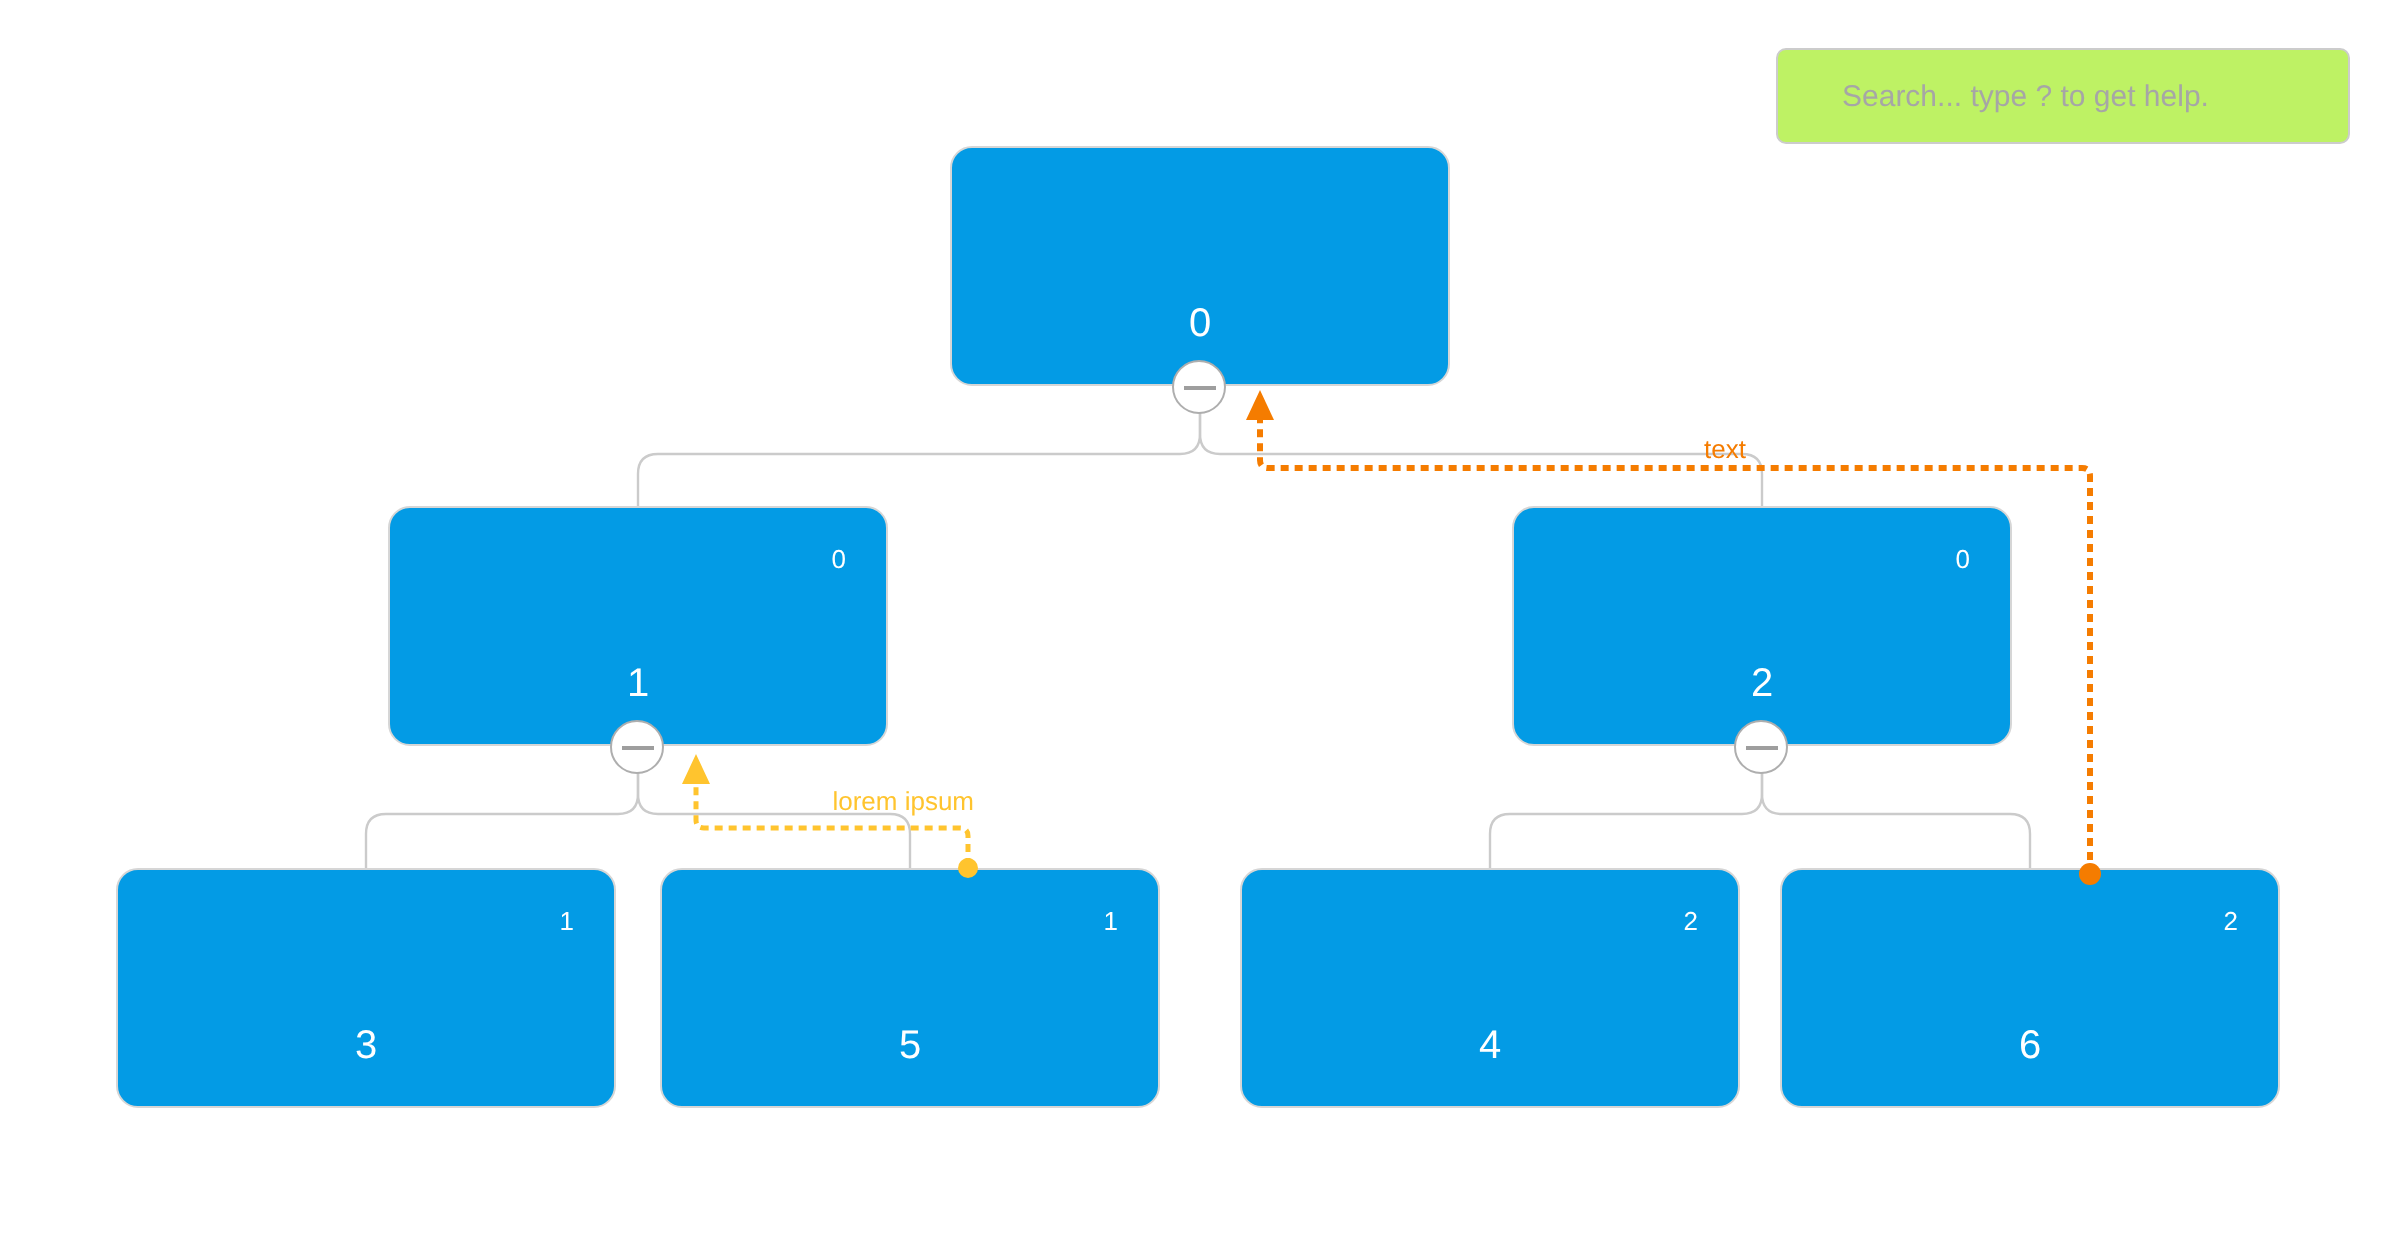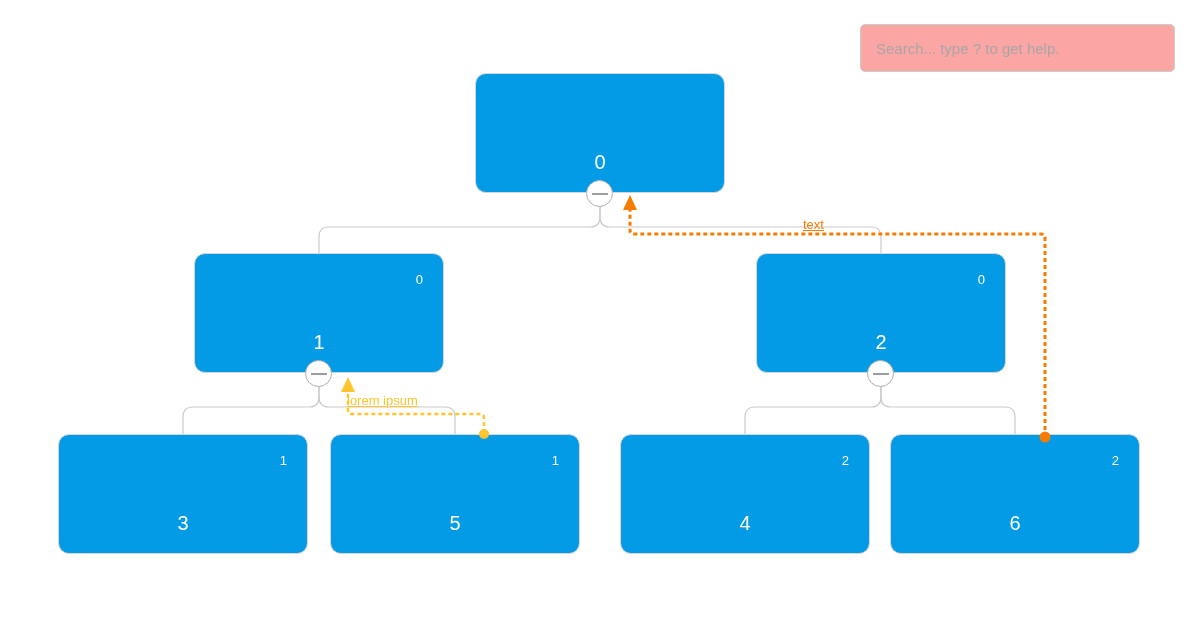--- a/index.html
+++ b/index.html
@@ -52,30 +52,30 @@
 
   .clink-path{fill:none;}
   .clink-path.orange{stroke:var(--clink_orange,#F57C00);stroke-width:3;stroke-dasharray:4 3;}
   .clink-path.yellow{stroke:var(--clink_yellow,#FFC42E);stroke-width:2.5;stroke-dasharray:4 3;}
   .clink-arrow.orange{fill:var(--clink_orange,#F57C00);}
   .clink-arrow.yellow{fill:var(--clink_yellow,#FFC42E);}
   .clink-dot.orange{fill:var(--clink_orange,#F57C00);}
   .clink-dot.yellow{fill:var(--clink_yellow,#FFC42E);}
 
   .clink-label{
-    position:absolute;z-index:5;font-size:13px;line-height:1;text-align:left;text-decoration:underline;
+    position:absolute;z-index:5;font-size:13px;line-height:1;text-align:right;
   }
   .clink-label.orange{color:var(--clink_orange,#F57C00);left:803px;top:218px;width:70px;}
   .clink-label.yellow{color:var(--clink_yellow,#FFC42E);left:347px;top:394px;width:140px;}
 
   .search-input{
-    position:absolute;z-index:6;right:25px;top:24px;width:315px;height:48px;
+    position:absolute;z-index:6;right:25px;top:24px;width:287px;height:48px;
     box-sizing:border-box;border:1px solid #ccc;border-radius:5px;
-    padding:0 15px;font-size:15px;color:#555;outline:none;
-    font-family:"Liberation Sans", sans-serif;background:#fca5a5;
+    padding:0 32px;font-size:15px;color:#555;outline:none;
+    font-family:"Liberation Sans", sans-serif;background:#bef264;
   }
   .search-input::placeholder{color:#a6a6a6;}
 </style>
 </head>
 <body>
 
 <div class="stage">
 
   <svg class="layer links">
     <path class="tree-link" d="M 600 193 L 600 217 Q 600 227 590 227 L 329 227 Q 319 227 319 237 L 319 253"></path>

